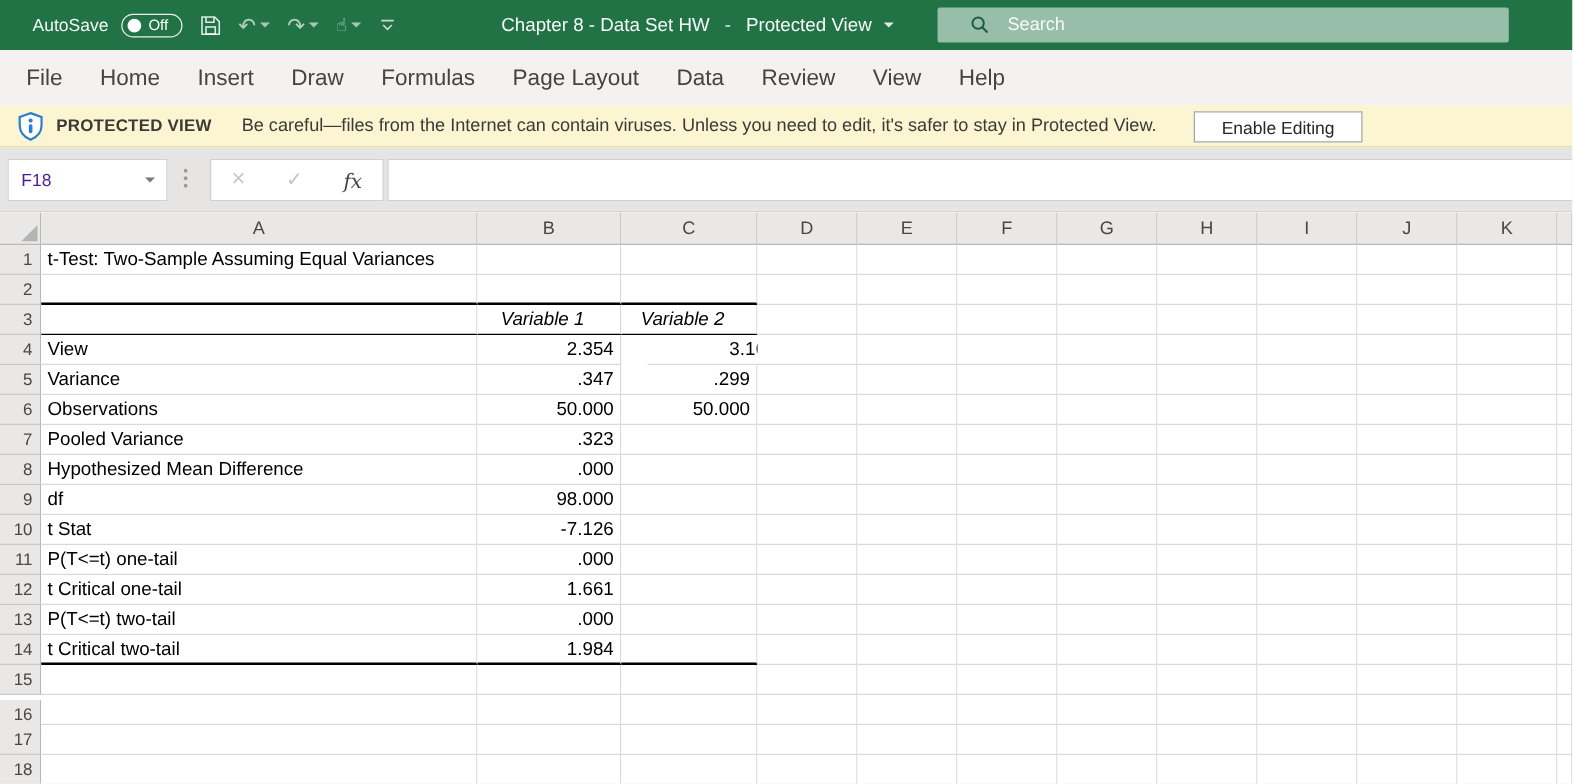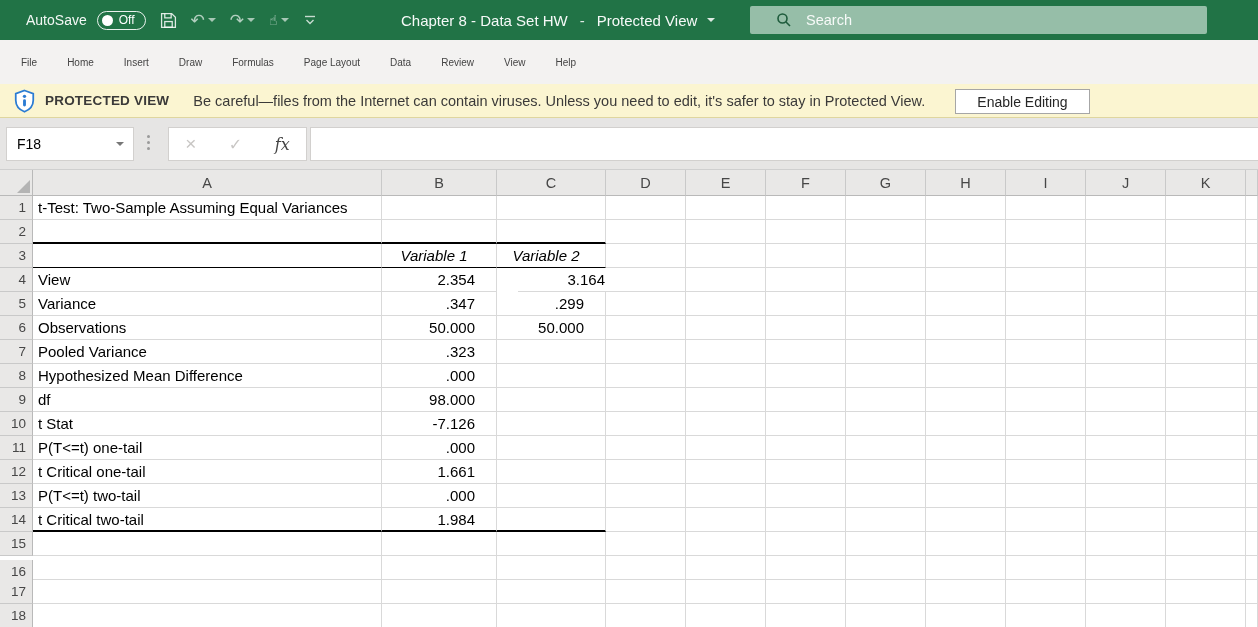--- a/index.html
+++ b/index.html
@@ -19,52 +19,52 @@
   .doc-title { position:absolute; left:401px; top:0; height:40px; display:flex; align-items:center; gap:6px; color:rgba(255,255,255,.96); font-size:15px; white-space:nowrap; }
   .doc-title .sep { padding:0 6px; color:rgba(255,255,255,.85); }
   .doc-title .caret-down { border-top-color:rgba(255,255,255,.85); margin-left:4px; }
   .search-box { position:absolute; left:750px; top:6px; width:457px; height:28px; background:#96BEA8; display:flex; align-items:center; border-radius:2px; cursor:text; }
   .search-box svg { margin-left:26px; }
   .search-input { flex:1; border:none; outline:none; background:transparent; font-size:14.5px; color:#fff; margin-left:14px; font-family:inherit; }
   .search-input::placeholder { color:rgba(255,255,255,.92); }
 
   
   .ribbon { position:absolute; left:0; top:40px; width:1258px; height:44px; background:#F3F2F1; display:flex; align-items:center; padding-left:6px; }
-  .ribbon-tab { font-size:10px; color:#444; padding:0 15px; height:100%; display:flex; align-items:center; cursor:pointer; white-space:nowrap; }
+  .ribbon-tab { font-size:18px; color:#444; padding:0 15px; height:100%; display:flex; align-items:center; cursor:pointer; white-space:nowrap; }
 
   
   .pv-banner { position:absolute; left:0; top:84px; width:1258px; height:34px; background:#FBF5D1; border-bottom:1px solid #DFD69F; display:flex; align-items:center; }
   .pv-shield { margin-left:14px; display:flex; align-items:center; }
   .pv-label { margin-left:10px; font-size:13.5px; font-weight:bold; color:#3B3A39; letter-spacing:.2px; white-space:nowrap; }
   .pv-msg { margin-left:24px; font-size:14.5px; color:#3B3A39; white-space:nowrap; }
   .pv-btn { position:absolute; left:955px; top:5px; width:135px; height:25px; background:#fff; border:1px solid #A6A6A6; font-size:14px; color:#262626; font-family:inherit; cursor:pointer; }
 
   
   .fbar { position:absolute; left:0; top:118px; width:1258px; height:52px; background:#E6E5E4; border-bottom:1px solid #CFCFCF; }
   .name-box { position:absolute; left:6px; top:9px; width:128px; height:34px; background:#fff; border:1px solid #D2D0CE; display:flex; align-items:center; cursor:text; }
-  .name-box-value { font-size:14px; color:#000000; margin-left:10px; flex:1; }
+  .name-box-value { font-size:14px; color:#4c1d95; margin-left:10px; flex:1; }
   .name-box .nb-caret { width:0;height:0;border-left:4px solid transparent;border-right:4px solid transparent;border-top:4px solid #777; margin-right:9px; cursor:pointer; }
   .fbar-dots { position:absolute; left:147px; top:17px; display:flex; flex-direction:column; gap:3px; cursor:col-resize; }
   .fbar-dots i { width:3px; height:3px; border-radius:50%; background:#9A9A9A; }
   .fx-box { position:absolute; left:168px; top:9px; width:139px; height:34px; background:#fff; border:1px solid #D2D0CE; display:flex; align-items:center; justify-content:space-around; }
   .fx-cancel { color:#C8C6C4; font-size:19px; cursor:default; }
   .fx-enter { color:#C8C6C4; font-size:16px; cursor:default; }
   .fx-label { color:#444; font-size:16px; font-style:italic; font-family:"DejaVu Serif","Liberation Serif",serif; cursor:pointer; }
   .formula-input-box { position:absolute; left:310px; top:9px; width:948px; height:34px; background:#fff; border:1px solid #D2D0CE; border-right:none; }
   .formula-input { width:100%; height:100%; border:none; outline:none; font-size:14px; color:#222; padding:0 8px; font-family:inherit; background:transparent; }
 
   
   .grid { position:absolute; left:0; top:170px; width:1258px; height:457px; background:#fff; overflow:hidden; }
   .corner { position:absolute; left:0; top:0; width:33px; height:26px; background:#E9E8E7; border-right:1px solid #B9B9B9; border-bottom:1px solid #B9B9B9; cursor:pointer; }
   .corner .tri { position:absolute; right:2px; bottom:2px; width:0; height:0; border-left:13px solid transparent; border-bottom:13px solid #B4B4B4; }
   .col-h { position:absolute; top:0; height:26px; background:#E9E8E7; border-right:1px solid #C9C9C9; border-bottom:1px solid #B9B9B9; display:flex; align-items:center; justify-content:center; font-size:14.5px; color:#474747; cursor:pointer; }
   .row-h { position:absolute; left:0; width:33px; background:#E9E8E7; border-right:1px solid #B9B9B9; border-bottom:1px solid #C9C9C9; display:flex; align-items:center; justify-content:flex-end; padding-right:6px; font-size:13.5px; color:#474747; cursor:pointer; }
   .cell { position:absolute; background:#fff; border-right:1px solid #D9D9D9; border-bottom:1px solid #D9D9D9; font-size:15px; color:#000; display:flex; align-items:center; white-space:nowrap; overflow:hidden; cursor:cell; }
   .cell.c-label { padding-left:5px; justify-content:flex-start; }
-  .cell.c-num { padding-right:21px; justify-content:flex-end; }
+  .cell.c-num { padding-right:5px; justify-content:flex-end; }
   .cell.c-italic { font-style:italic; justify-content:center; padding-right:10px; }
   .cell.bb-thick { border-bottom:2.5px solid #000; }
   .cell.bb-thin { border-bottom:1px solid #000; }
 </style>
 </head>
 <body>
 
 <div class="titlebar">
   <div class="qat">
     <span class="autosave-label">AutoSave</span>

